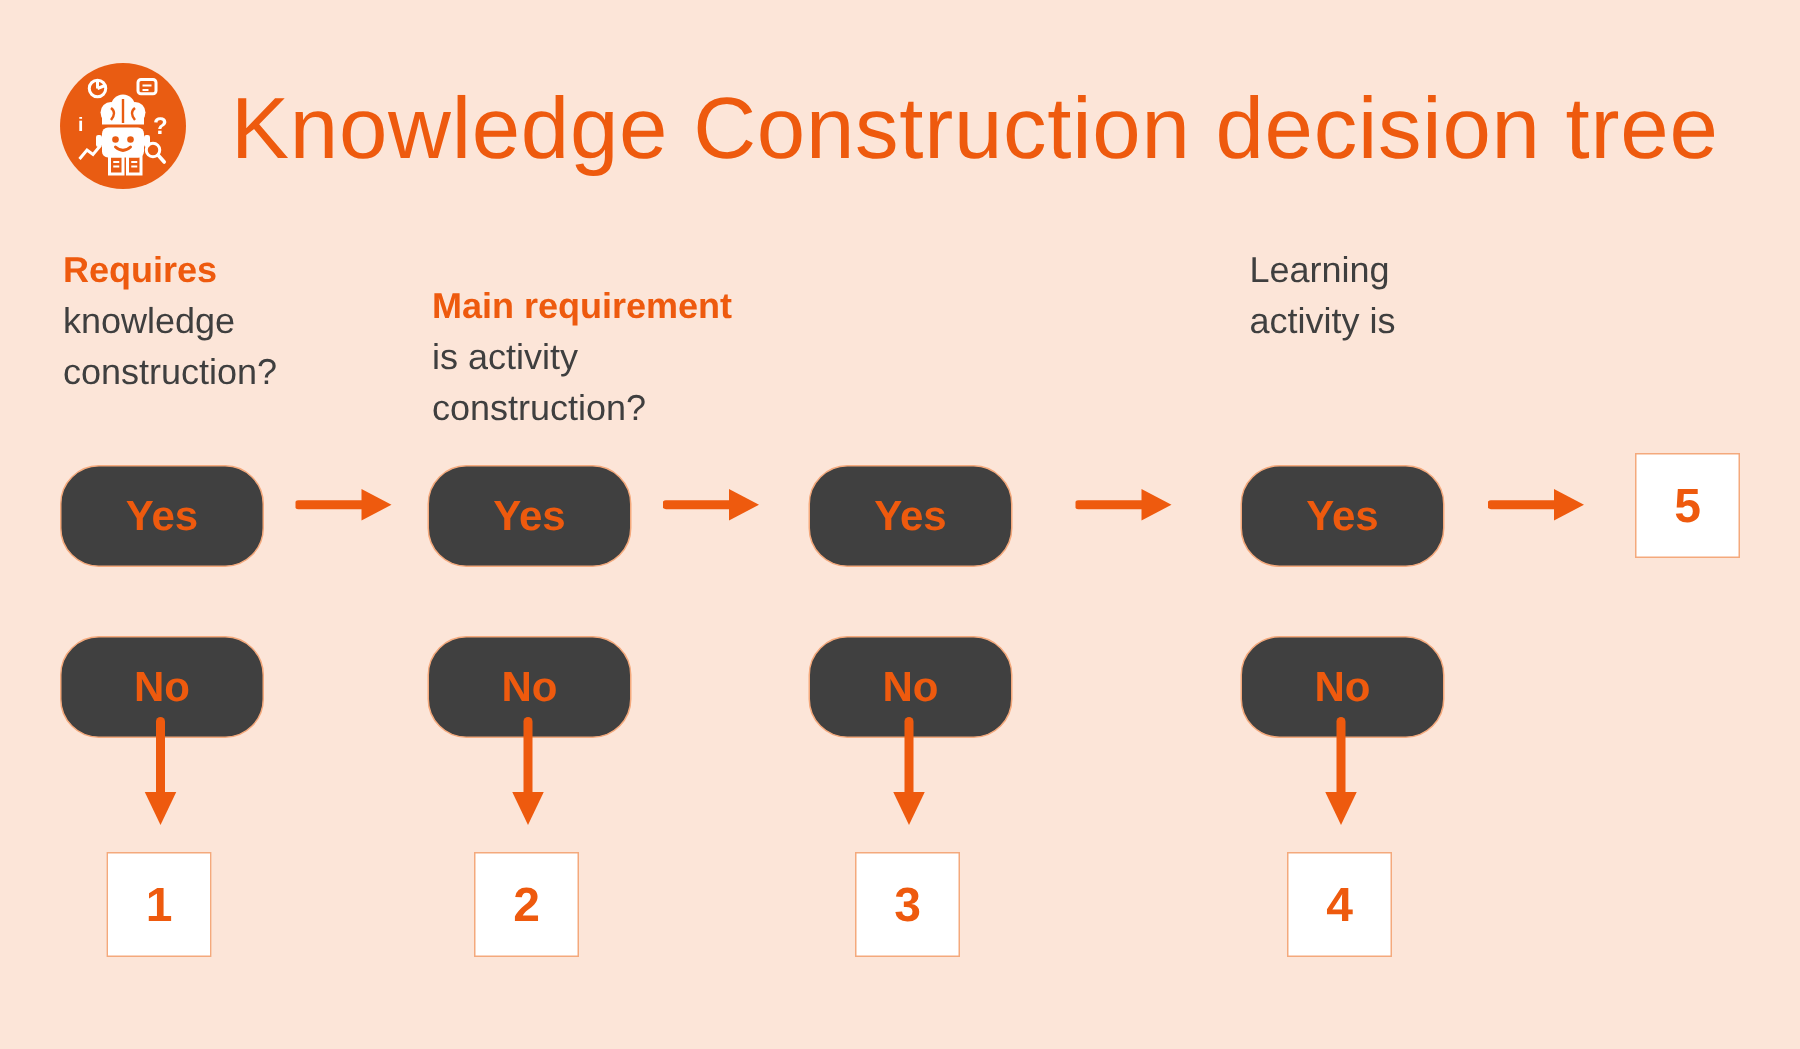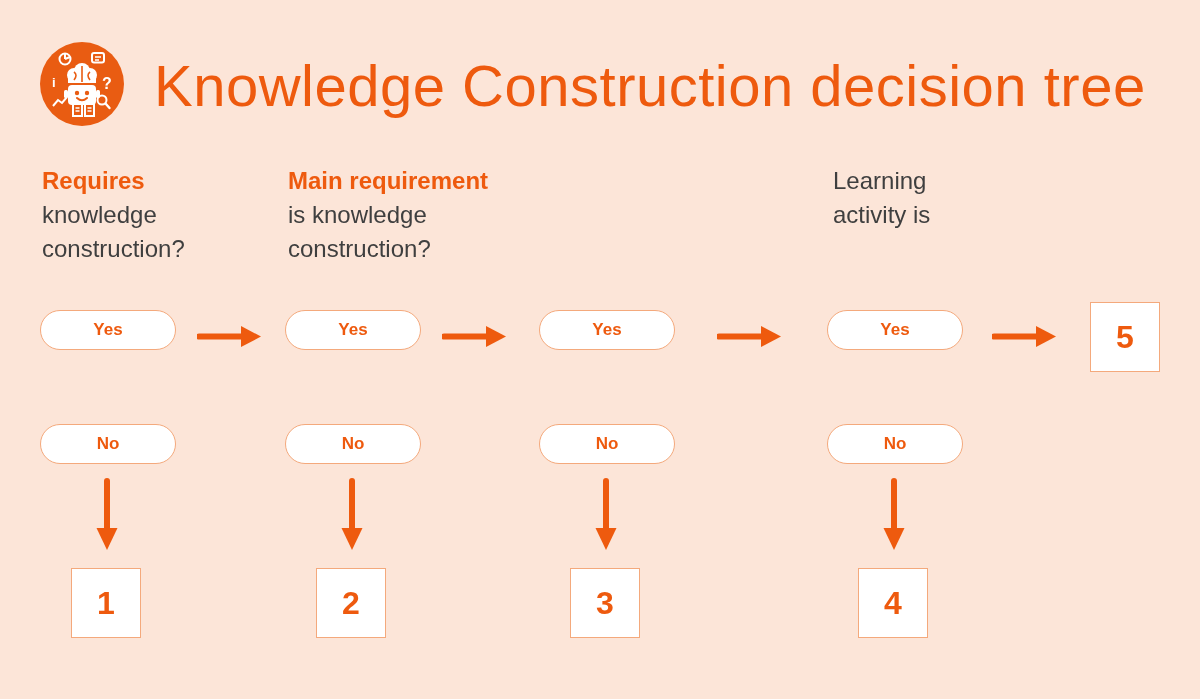--- a/index.html
+++ b/index.html
@@ -20,30 +20,30 @@
     color: #EE5A0E; white-space: nowrap;
   }
 
   
   .q {
     position: absolute; top: 164px; width: 250px;
     font-size: 24px; line-height: 34px; color: #3F3F3F;
   }
   .q .hl { color: #EE5A0E; font-weight: 700; }
   .q.c1 { left: 42px; }
-  .q.c2 { left: 288px; }
+  .q.c2 { left: 288px; margin-top: 24px; }
   .q.c3 { left: 535px; width: 275px; }
   .q.c4 { left: 833px; }
 
   
   .pill {
-    position: absolute; width: 136px; height: 40px;
-    background: #ffffff; border: 1.5px solid #F4A97C; border-radius: 26px;
+    position: absolute; width: 136px; height: 68px;
+    background: #404040; border: 1.5px solid #F4A97C; border-radius: 26px;
     display: flex; align-items: center; justify-content: center;
-    font-size: 17px; font-weight: 700; color: #EE5A0E;
+    font-size: 28px; font-weight: 700; color: #EE5A0E;
     box-sizing: border-box; cursor: pointer;
   }
   .pill.yes { top: 310px; }
   .pill.no  { top: 424px; }
   .pill.p1 { left: 40px; }
   .pill.p2 { left: 285px; }
   .pill.p3 { left: 539px; }
   .pill.p4 { left: 827px; }
 
   
@@ -108,21 +108,21 @@
   <div class="page-title">Knowledge Construction decision tree</div>
 
   <div class="q c1">
     <div><span class="hl">Requires</span><span></span></div>
     <div><span class="hl"></span><span>knowledge</span></div>
     <div><span class="hl"></span><span>construction?</span></div>
   </div>
 
   <div class="q c2">
     <div><span class="hl">Main requirement</span><span></span></div>
-    <div><span class="hl"></span><span>is knowledge</span></div>
+    <div><span class="hl"></span><span>is activity</span></div>
     <div><span class="hl"></span><span>construction?</span></div>
   </div>
 
 
   <div class="q c4">
     <div><span class="hl"></span><span>Learning</span></div>
     <div><span class="hl"></span><span>activity is</span></div>
   </div>
 
   <div class="pill yes p1">Yes</div>

